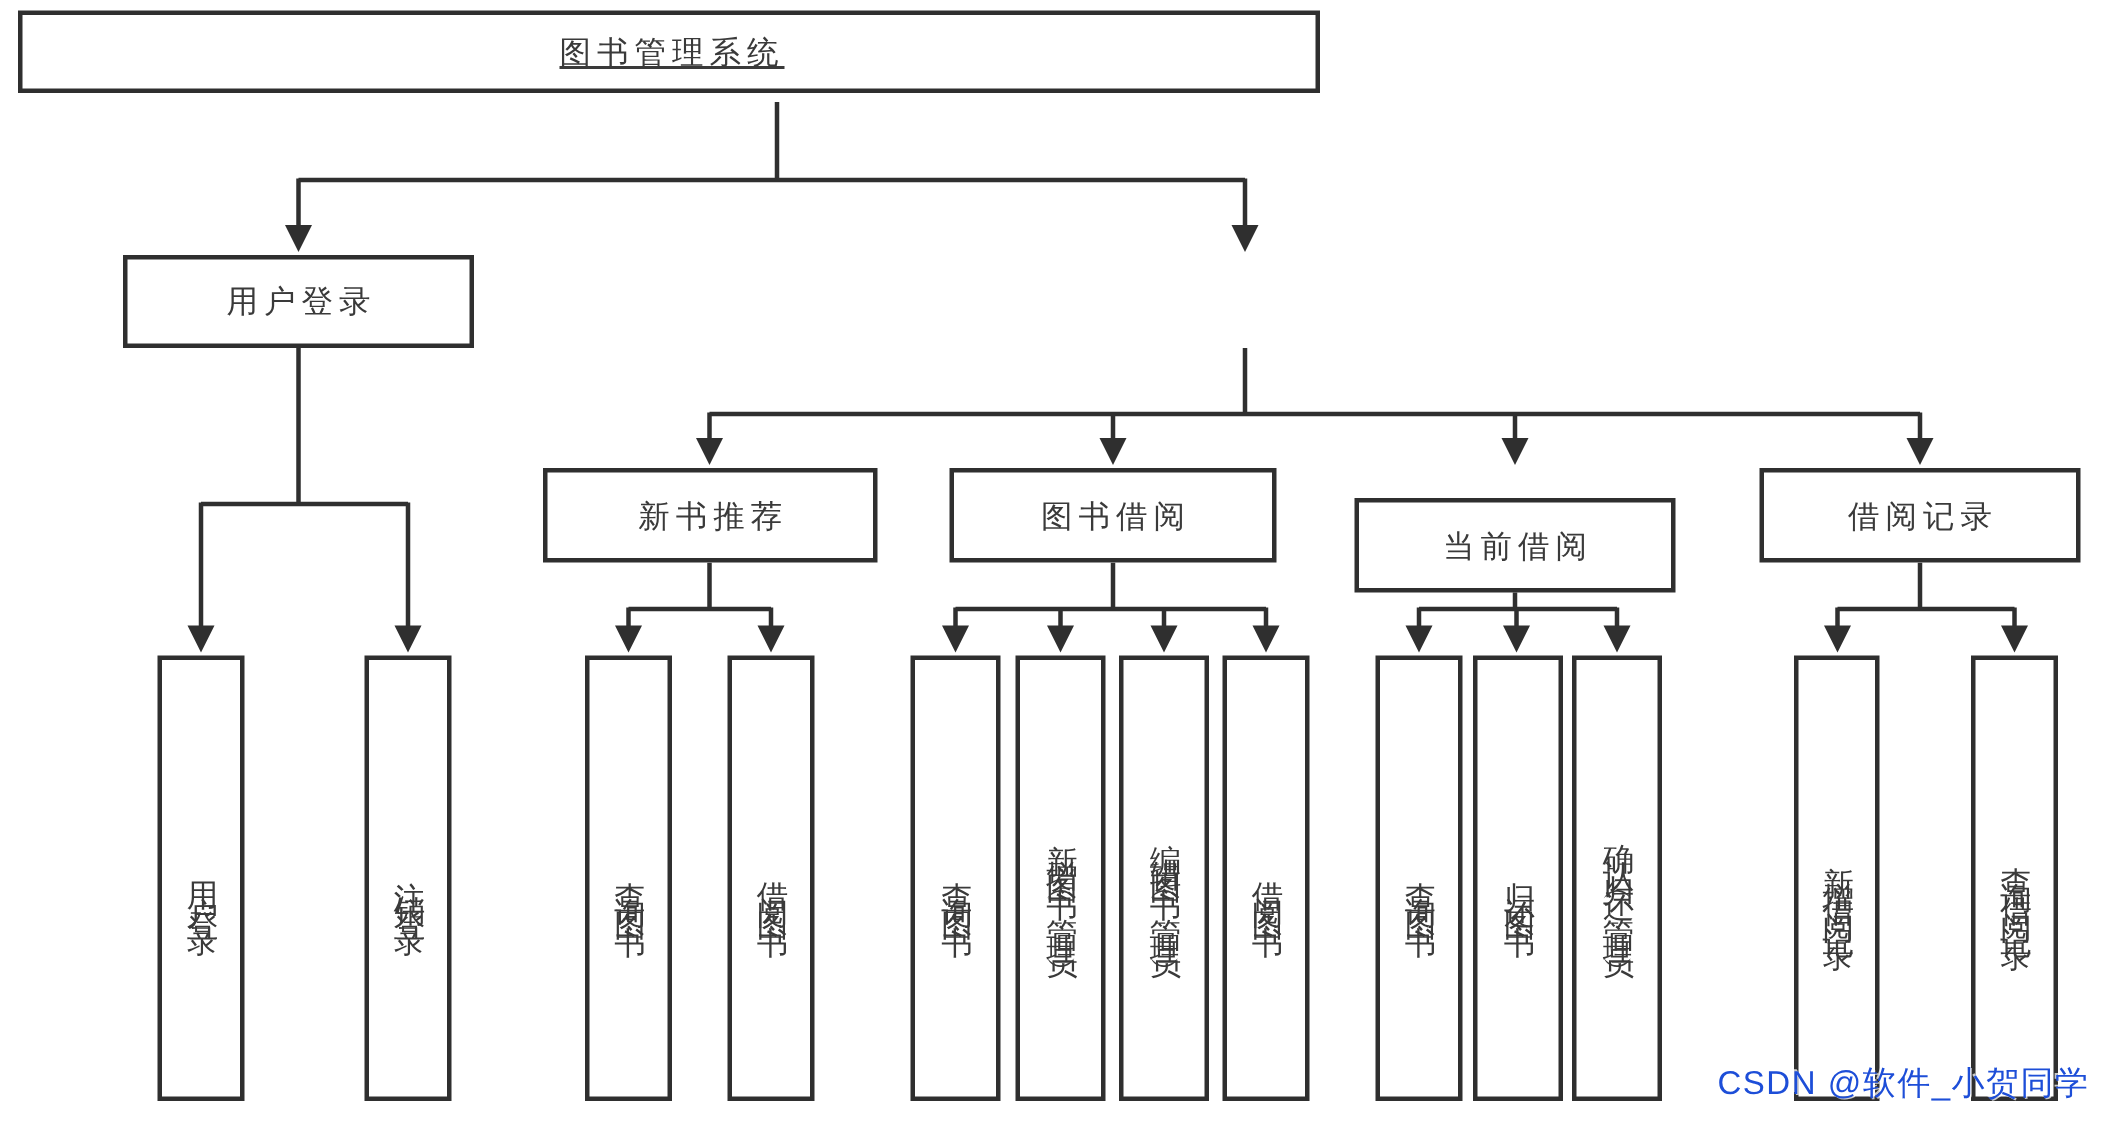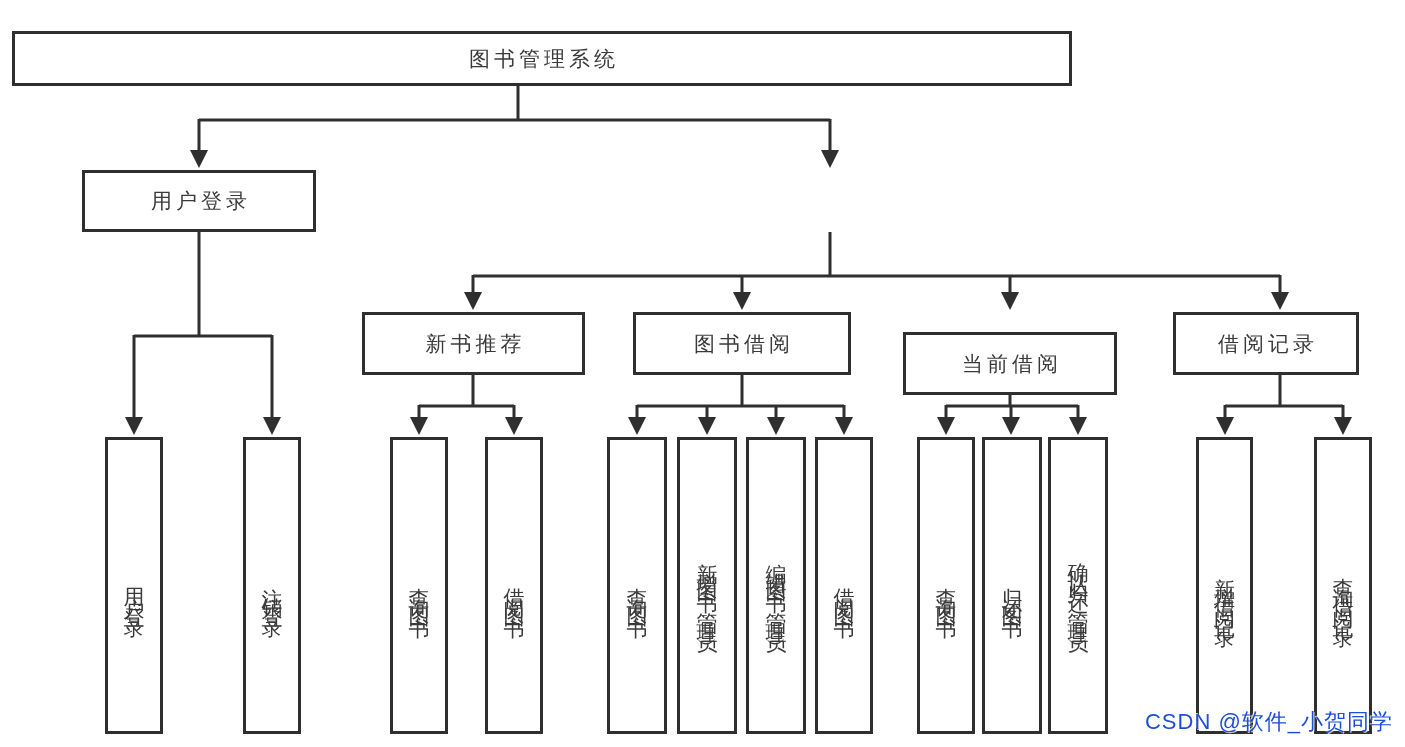--- a/index.html
+++ b/index.html
@@ -93,38 +93,38 @@
 
       <polygon points="937,417 955,417 946,435"></polygon>
       <polygon points="1002,417 1020,417 1011,435"></polygon>
       <polygon points="1069,417 1087,417 1078,435"></polygon>
 
       <polygon points="1216,417 1234,417 1225,435"></polygon>
       <polygon points="1334,417 1352,417 1343,435"></polygon>
     </g>
   </svg>
 
-  <div class="box hbox" style="left:12px; top:31px; width:1060px; height:55px;">
+  <div class="box hbox" style="left:12px; top:7px; width:868px; height:55px;text-decoration:underline;">
     <span class="lbl">图书管理系统</span>
   </div>
 
   <div class="box hbox" style="left:82px; top:170px; width:234px; height:62px;">
     <span class="lbl">用户登录</span>
   </div>
 
   <div class="box hbox" style="left:362px; top:312px; width:223px; height:63px;text-align:right;">
     <span class="lbl">新书推荐</span>
   </div>
   <div class="box hbox" style="left:633px; top:312px; width:218px; height:63px;">
     <span class="lbl">图书借阅</span>
   </div>
   <div class="box hbox" style="left:903px; top:312px; width:214px; height:63px;margin-top:20px;">
     <span class="lbl">当前借阅</span>
   </div>
-  <div class="box hbox" style="left:1173px; top:312px; width:186px; height:63px;">
+  <div class="box hbox" style="left:1173px; top:312px; width:214px; height:63px;">
     <span class="lbl">借阅记录</span>
   </div>
 
   <div class="box vbox" style="left:105px; top:437px; width:58px; height:297px;">
     <span class="lbl">用户登录</span>
   </div>
   <div class="box vbox" style="left:243px; top:437px; width:58px; height:297px;">
     <span class="lbl">注销登录</span>
   </div>
 

